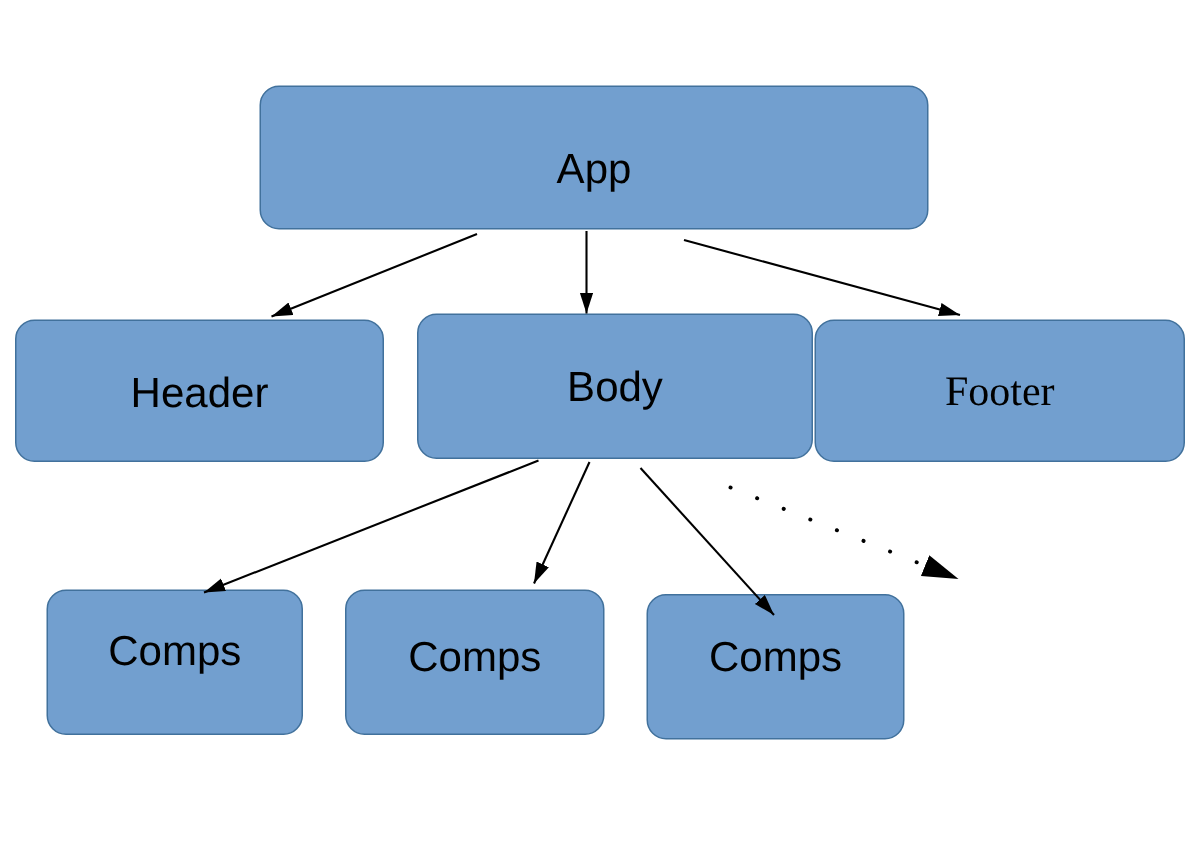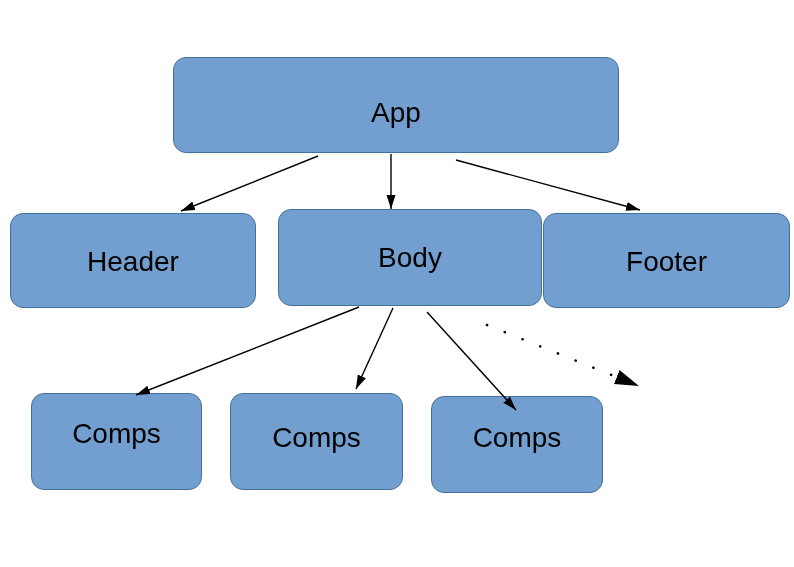--- a/index.html
+++ b/index.html
@@ -29,21 +29,21 @@
     font-size: 28px;
     color: var(--text, #000000);
     line-height: 1;
     transform: translateY(var(--ty, 0px));
     white-space: nowrap;
   }
   
   .n-app     { left: 173px; top:  57px; width: 446px; height: 96px; border-radius: 13px; --ty:  8px; }
   .n-header  { left:  10px; top: 213px; width: 246px; height: 95px; --ty:  1px; }
   .n-body    { left: 278px; top: 209px; width: 264px; height: 97px; --ty:  0px; }
-  .n-footer  { left: 543px; top: 213px; width: 247px; height: 95px; --ty:  1px; }
+  .n-footer  { left: 543px; top: 213px; width: 247px; height: 95px; font-family: Liberation Serif, serif; --ty:  1px; }
   .n-comps1  { left:  31px; top: 393px; width: 171px; height: 97px; --ty: -8px; }
   .n-comps2  { left: 230px; top: 393px; width: 173px; height: 97px; --ty: -4px; }
   .n-comps3  { left: 431px; top: 396px; width: 172px; height: 97px; --ty: -7px; }
 
   .edges {
     position: absolute;
     left: 0; top: 0;
     width: 794px;
     height: 567px;
     pointer-events: none;

